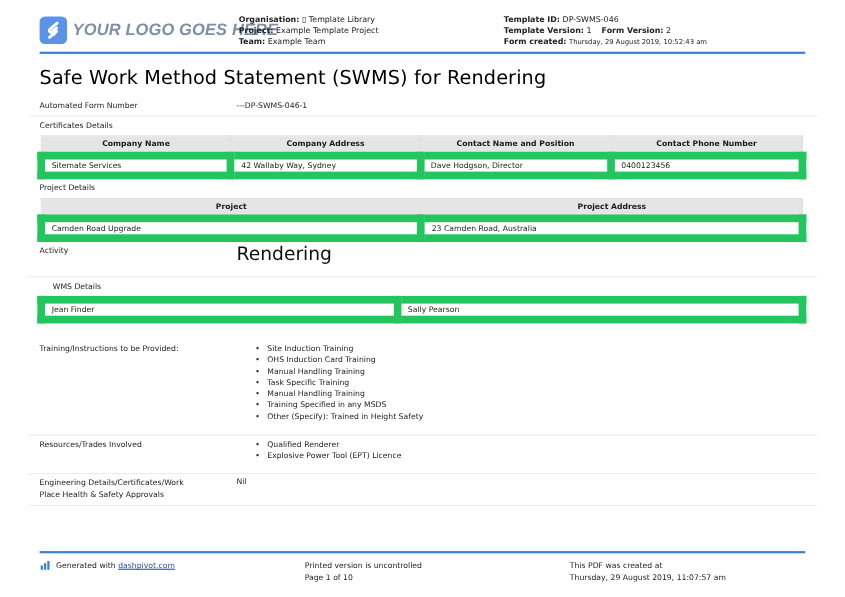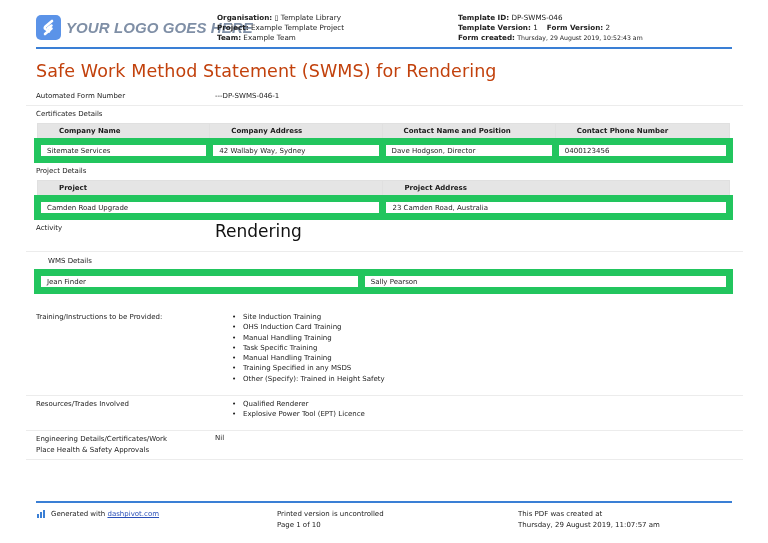--- a/index.html
+++ b/index.html
@@ -12,27 +12,27 @@
   .logo-mark { width: 25px; height: 25px; border-radius: 5px; background: #5b93e8; display: flex; align-items: center; justify-content: center; }
   .logo-text { margin-left: 5px; font-family: "Liberation Sans", sans-serif; font-style: italic; font-weight: bold; font-size: 15px; color: #7f8fa6; letter-spacing: 0.1px; }
   .meta-col { position: absolute; top: 1px; font-size: 7.2px; line-height: 10px; color: #222; }
   .meta-col b { font-weight: bold; }
   .meta-col .small { font-size: 6.2px; }
   .meta-left { left: 181px; }
   .meta-right { left: 422px; }
   .blue-rule { position: absolute; left: 36px; top: 47px; width: 696px; height: 2px; background: #3a7fd5; }
 
   
-  .title { position: absolute; left: 36px; top: 61px; font-size: 17.5px; font-weight: normal; color: #c2410c; letter-spacing: 0.1px; }
+  .title { position: absolute; left: 36px; top: 61px; font-size: 17.5px; font-weight: normal; color: #000000; letter-spacing: 0.1px; }
   .sep { position: absolute; left: 26px; width: 717px; height: 1px; background: #ececec; }
   .lbl { position: absolute; font-size: 7px; font-weight: normal; color: #1a1a1a; }
   .val { position: absolute; font-size: 7px; color: #222; }
 
   table.grid { position: absolute; left: 34px; border-collapse: collapse; font-size: 7px; }
-  table.grid th { background: #e5e5e5; font-weight: bold; text-align: left; padding: 0 21px; height: 18px; border: 1px solid #e0e0e0; color: #1a1a1a; }
+  table.grid th { background: #e5e5e5; font-weight: bold; text-align: center; padding: 0 21px; height: 18px; border: 1px solid #e0e0e0; color: #1a1a1a; }
   table.grid td { background: #fff; text-align: left; padding: 0 6px; height: 18px; border: 7px solid #22c55e; color: #222; }
 
   .activity-val { position: absolute; left: 215px; top: 221px; font-size: 17px; font-weight: normal; color: #111; }
 
   ul.bullets { position: absolute; left: 232px; list-style: none; font-size: 7px; line-height: 10.3px; color: #222; }
   ul.bullets li { position: relative; padding-left: 11px; }
   ul.bullets li::before { content: "•"; position: absolute; left: 0; top: 0; font-size: 7px; }
 
   
   .foot-rule { position: absolute; left: 36px; top: 501px; width: 696px; height: 2px; background: #3a7fd5; }

